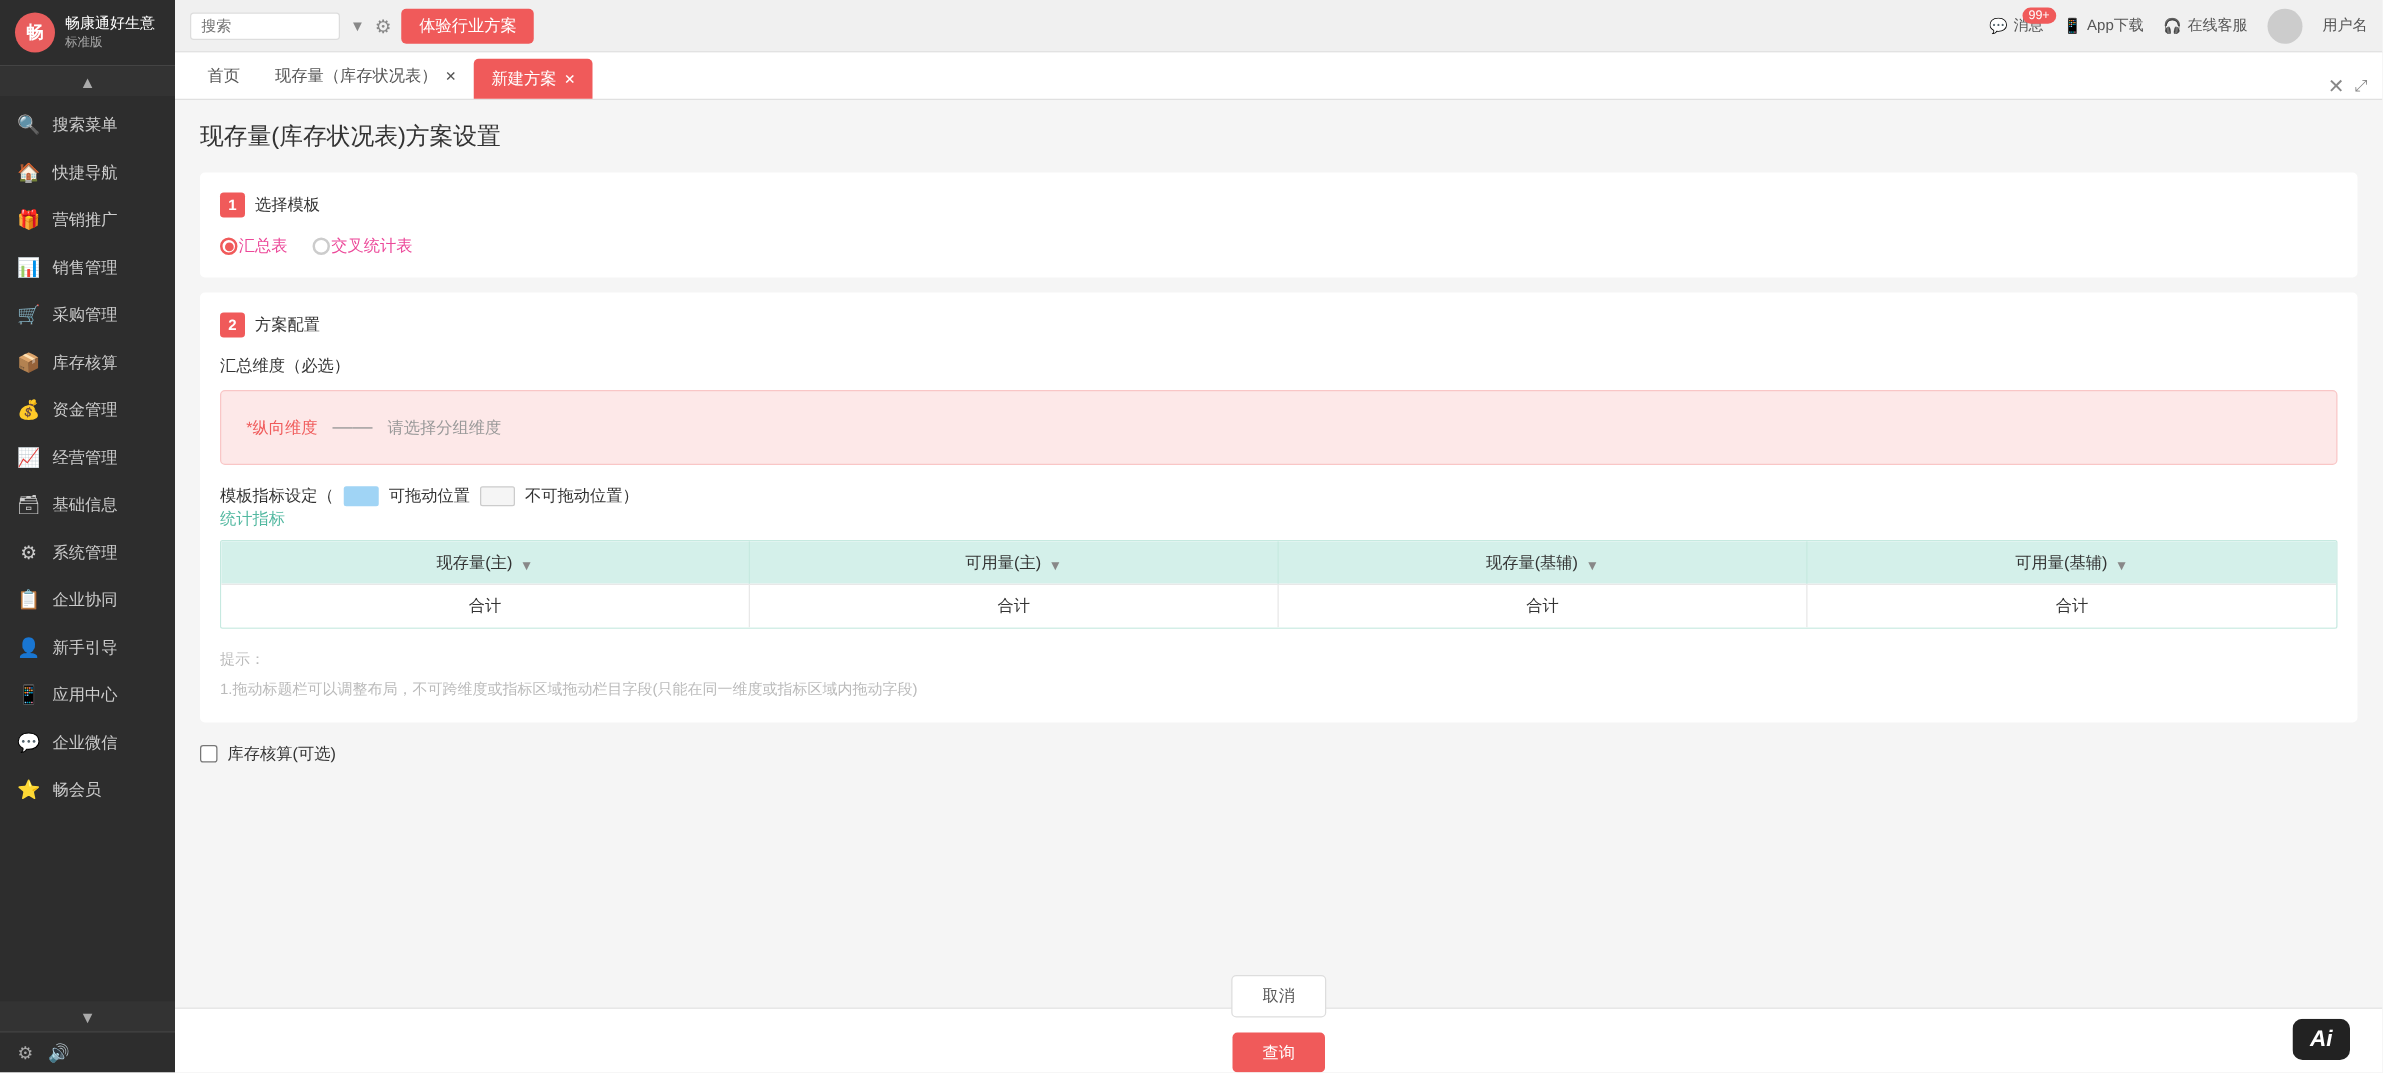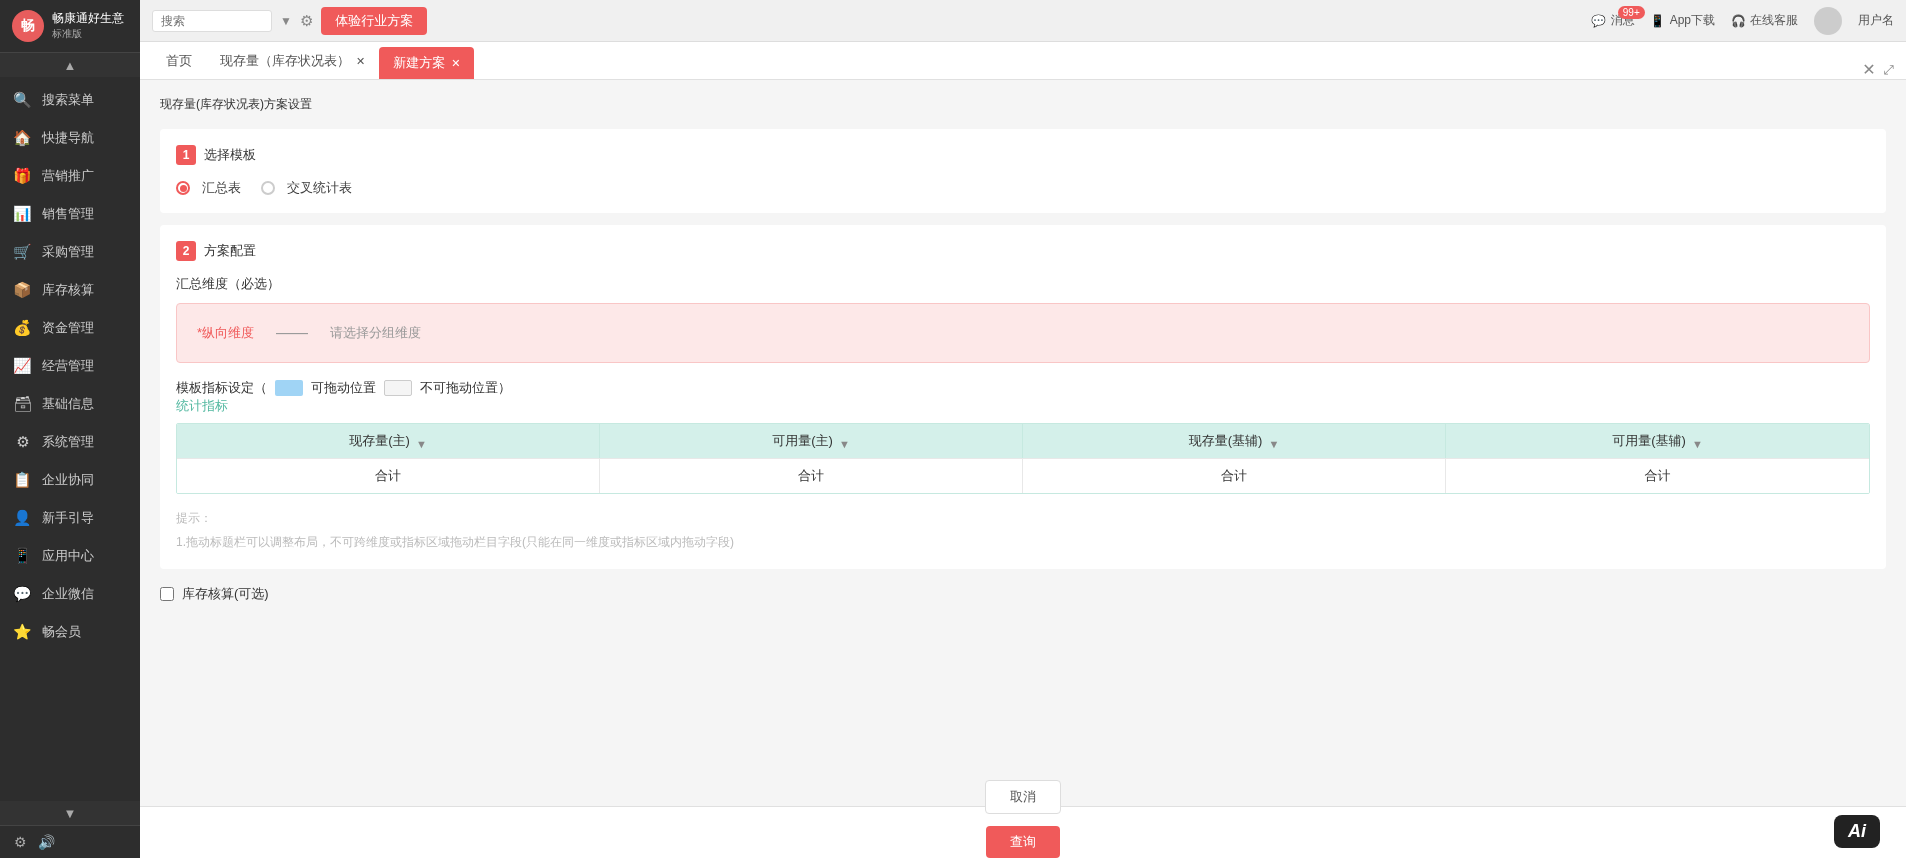--- a/index.html
+++ b/index.html
@@ -123,57 +123,57 @@
     .tab-window-btns { display: flex; gap: 8px; align-items: center; color: #888; font-size: 16px; }
 
     
     .content-area {
       flex: 1;
       background: #f5f5f5;
       overflow-y: auto;
       padding: 16px 20px;
     }
 
-    .page-title { font-size: 12px; color: #333; margin-bottom: 16px; }
+    .page-title { font-size: 19px; color: #333; margin-bottom: 16px; }
 
     .section {
       background: #fff;
       border-radius: 4px;
       padding: 16px;
       margin-bottom: 12px;
     }
 
     .section-header {
       display: flex; align-items: center; gap: 8px; margin-bottom: 14px;
     }
     .section-num {
       background: #f05a5a; color: #fff; border-radius: 3px;
       width: 20px; height: 20px; display: flex; align-items: center; justify-content: center;
       font-size: 12px; font-weight: bold; flex-shrink: 0;
     }
     .section-title { font-size: 13px; color: #333; font-weight: 500; }
 
     
     .template-options { display: flex; align-items: center; gap: 20px; }
-    .radio-label { display: flex; align-items: center; gap: 12px; cursor: pointer; font-size: 13px; color: #404040; }
+    .radio-label { display: flex; align-items: center; gap: 1px; cursor: pointer; font-size: 13px; color: #ec4899; }
     .radio-custom {
       width: 14px; height: 14px; border-radius: 50%; border: 2px solid #ccc;
       display: flex; align-items: center; justify-content: center;
     }
     .radio-custom.checked { border-color: #f05a5a; }
     .radio-dot { width: 7px; height: 7px; background: #f05a5a; border-radius: 50%; }
 
     
     .dimension-label { font-size: 13px; color: #333; margin-bottom: 10px; }
     .dimension-box {
       background: #fde8e8;
       border: 1px solid #f9c6c6;
       border-radius: 4px;
       padding: 20px;
-      display: flex; align-items: center; gap: 22px;
+      display: flex; align-items: center; gap: 12px;
     }
     .dimension-required { color: #f05a5a; font-size: 13px; }
     .dimension-divider { color: #999; font-size: 16px; }
     .dimension-placeholder { color: #999; font-size: 13px; }
 
     
     .metrics-label { font-size: 13px; color: #333; margin-bottom: 0; display: flex; align-items: center; gap: 8px; }
     .drag-indicator {
       width: 28px; height: 16px; background: #a0d4f5; border-radius: 2px;
       display: inline-block;

